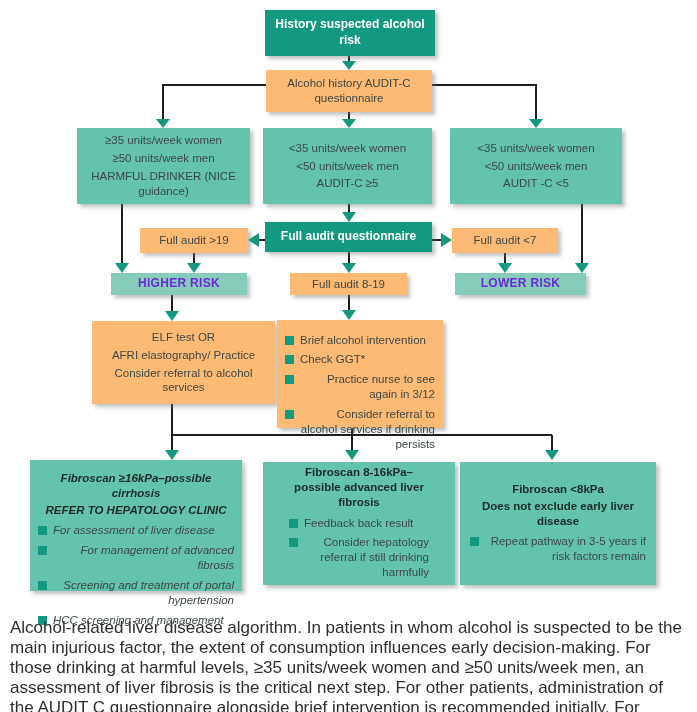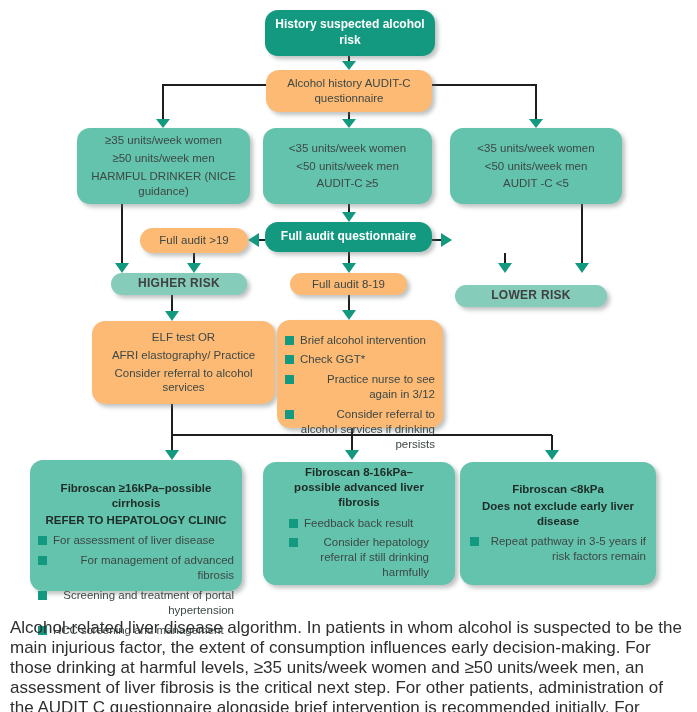--- a/index.html
+++ b/index.html
@@ -2,24 +2,24 @@
 <html><head>
 <meta charset="utf-8">
 <style>
   html,body{margin:0;padding:0;background:#ffffff;}
   #canvas{position:relative;width:697px;height:712px;background:#ffffff;
     font-family:"Liberation Sans",sans-serif;overflow:hidden;}
   svg.wires{position:absolute;left:0;top:0;pointer-events:none;}
   .box{position:absolute;box-sizing:border-box;display:flex;flex-direction:column;
     justify-content:center;align-items:center;text-align:center;
     font-size:11.5px;line-height:1.3;color:#3d4845;padding:4px 7px;
-    box-shadow:3px 3px 4px rgba(110,120,118,0.45);border-radius:13px;}
+    box-shadow:3px 3px 4px rgba(110,120,118,0.45);}
   .dark{background:#13997f;color:#ffffff;font-weight:bold;font-size:12px;}
   .mid{background:#63c3ad;}
-  .risk{background:#85ccba;font-weight:bold;color:#404040;font-size:12px;letter-spacing:.3px;}
+  .risk{background:#85ccba;font-weight:bold;color:#6d28d9;font-size:12px;letter-spacing:.3px;}
   .light{background:#fdba74;}
   .line{margin:1.5px 0;}
   .hdr{font-weight:bold;color:#1e2b27;margin:1px 0;}
   .bullets{display:flex;flex-direction:column;align-items:stretch;text-align:right;width:100%;margin-top:2px;}
   .bullet{display:flex;gap:6px;margin:2.5px 0;}
   .sq{width:9px;height:9px;background:#13997f;flex:none;margin-top:3px;}
   .caption{position:absolute;left:10px;top:618px;width:678px;font-size:17px;
     line-height:1.175;color:#2e2e2e;text-align:left;}
 </style>
 </head>
@@ -90,26 +90,27 @@
   <div class="box mid" style="left:450px;top:128px;width:172px;height:76px;">
     <div class="line">&lt;35 units/week women</div>
     <div class="line">&lt;50 units/week men</div>
     <div class="line">AUDIT -C &lt;5</div>
   </div>
 
   <div class="box dark" style="left:265px;top:222px;width:167px;height:30px;">Full audit questionnaire</div>
 
   <div class="box light" style="left:140px;top:228px;width:108px;height:25px;">Full audit &gt;19</div>
 
+  <div class="box light" style="left:452px;top:228px;width:106px;height:25px;">Full audit &lt;7</div>
 
   <div class="box risk" style="left:111px;top:273px;width:136px;height:22px;">HIGHER RISK</div>
 
   <div class="box light" style="left:290px;top:273px;width:117px;height:22px;">Full audit 8-19</div>
 
-  <div class="box risk" style="left:455px;top:285px;width:152px;height:22px;">LOWER RISK</div>
+  <div class="box risk" style="left:455px;top:273px;width:131px;height:22px;">LOWER RISK</div>
 
   <div class="box light" style="left:92px;top:321px;width:183px;height:83px;">
     <div class="line">ELF test OR</div>
     <div class="line">AFRI elastography/ Practice</div>
     <div class="line">Consider referral to alcohol services</div>
   </div>
 
   <div class="box light" style="left:277px;top:320px;width:166px;height:108px;justify-content:flex-start;padding:8px 8px;">
     <div class="bullets">
       <div class="bullet">
@@ -124,21 +125,21 @@
         <span class="sq"></span>
         <span>Practice nurse to see again in 3/12</span>
       </div>
       <div class="bullet">
         <span class="sq"></span>
         <span>Consider referral to alcohol services if drinking persists</span>
       </div>
     </div>
   </div>
 
-  <div class="box mid" style="left:30px;top:460px;width:212px;height:131px;justify-content:flex-start;padding:20px 8px;">
+  <div class="box mid" style="left:30px;top:460px;width:212px;height:131px;justify-content:flex-start;padding:10px 8px;font-style:italic;">
     <div class="hdr">Fibroscan ≥16kPa–possible cirrhosis</div>
     <div class="hdr">REFER TO HEPATOLOGY CLINIC</div>
     <div class="bullets">
       <div class="bullet">
         <span class="sq"></span>
         <span>For assessment of liver disease</span>
       </div>
       <div class="bullet">
         <span class="sq"></span>
         <span>For management of advanced fibrosis</span>

